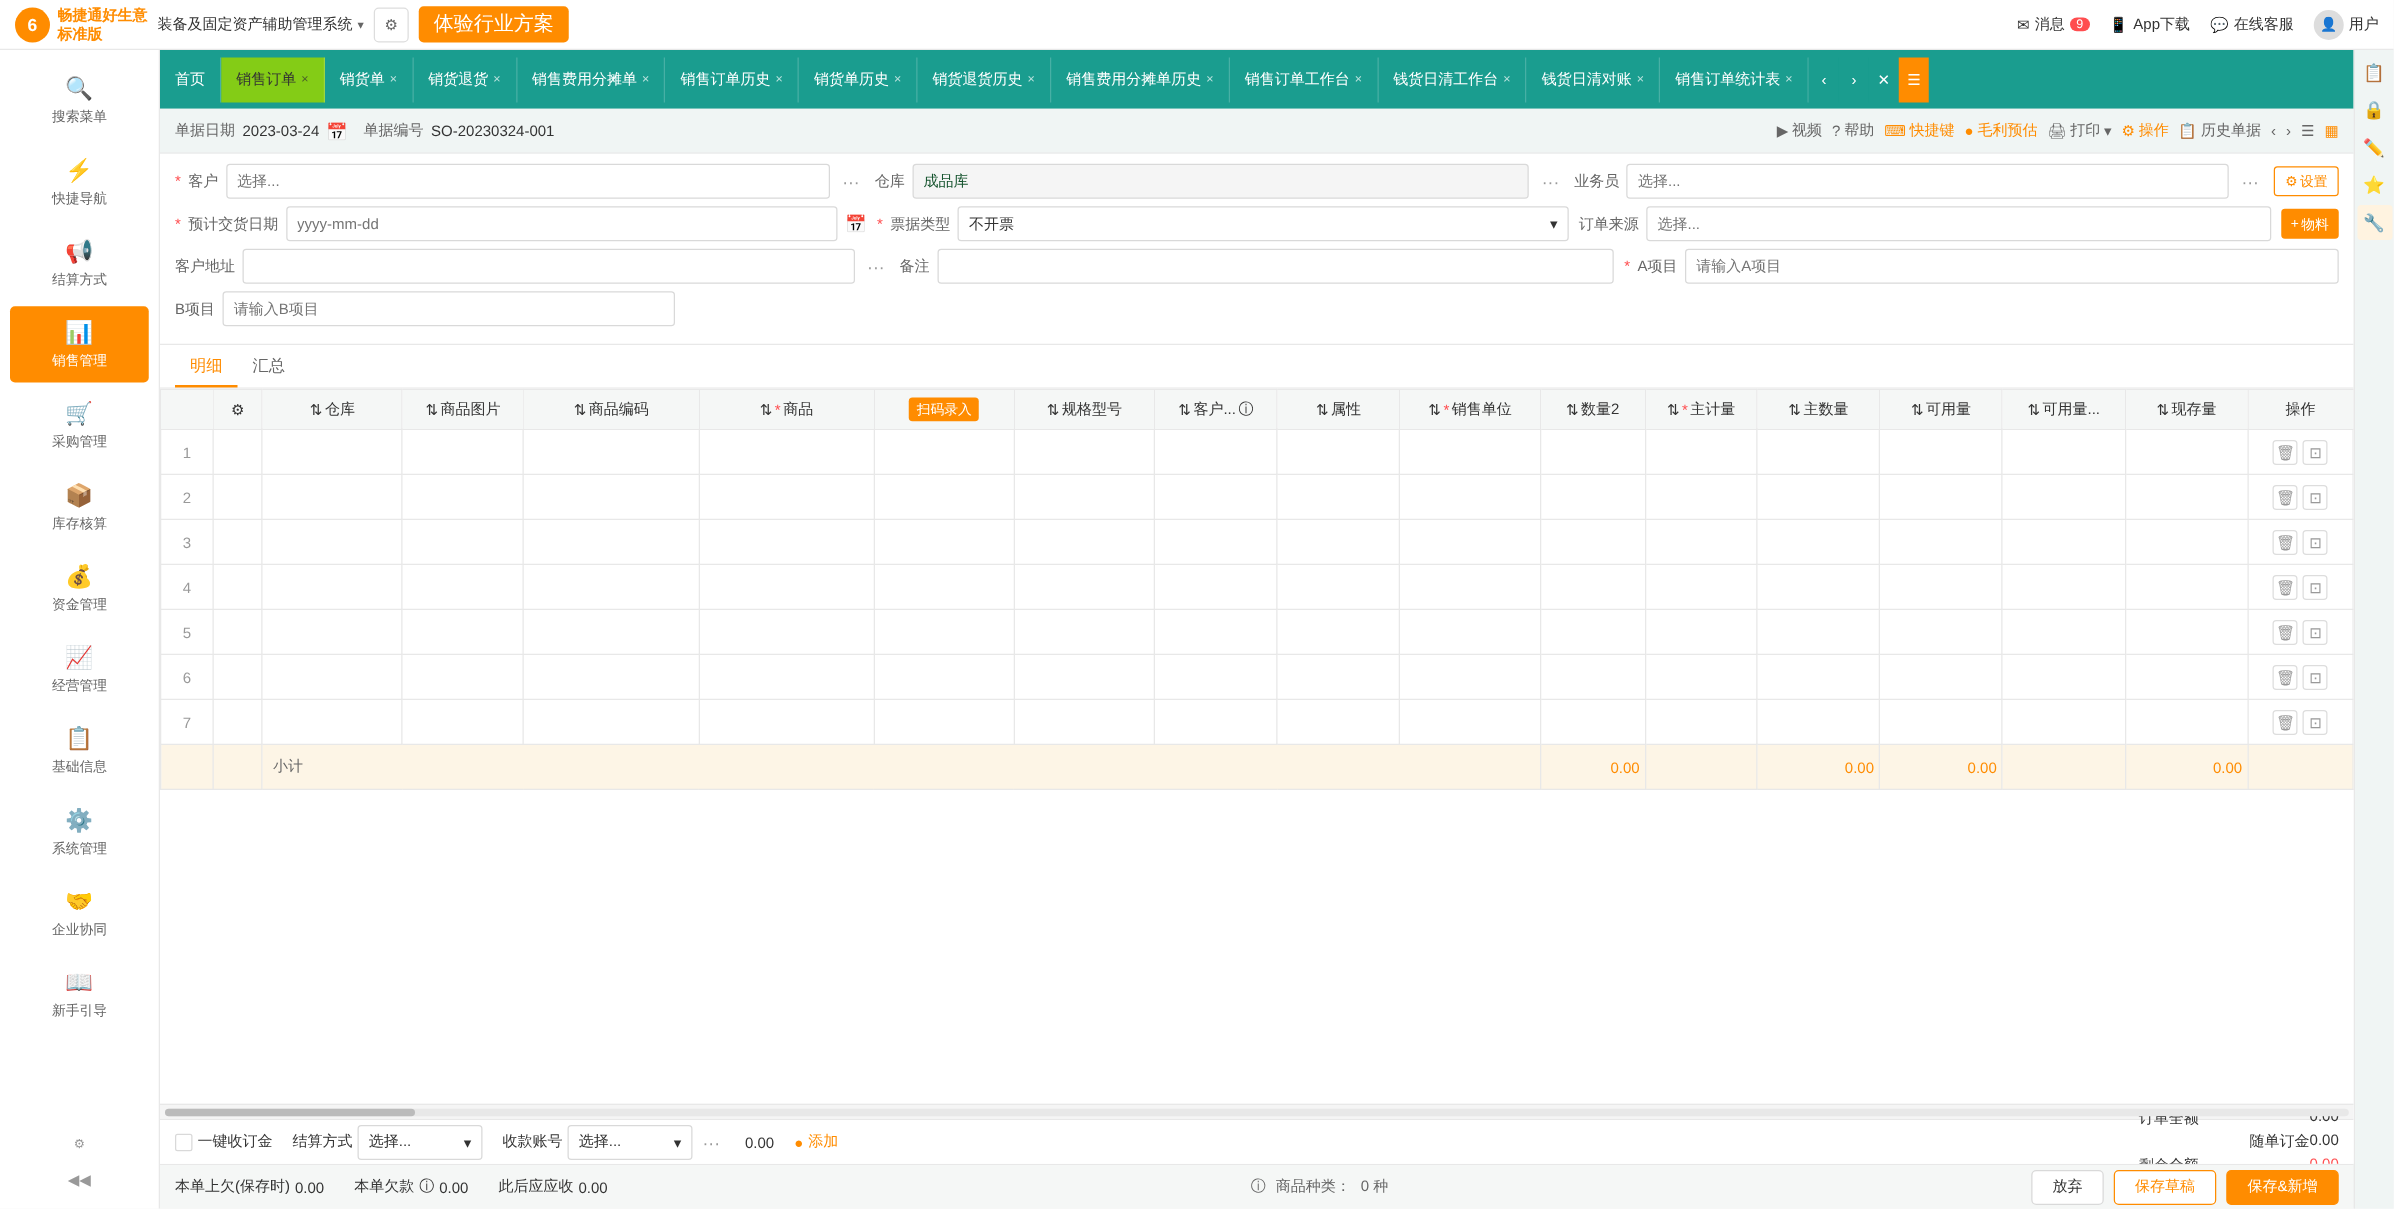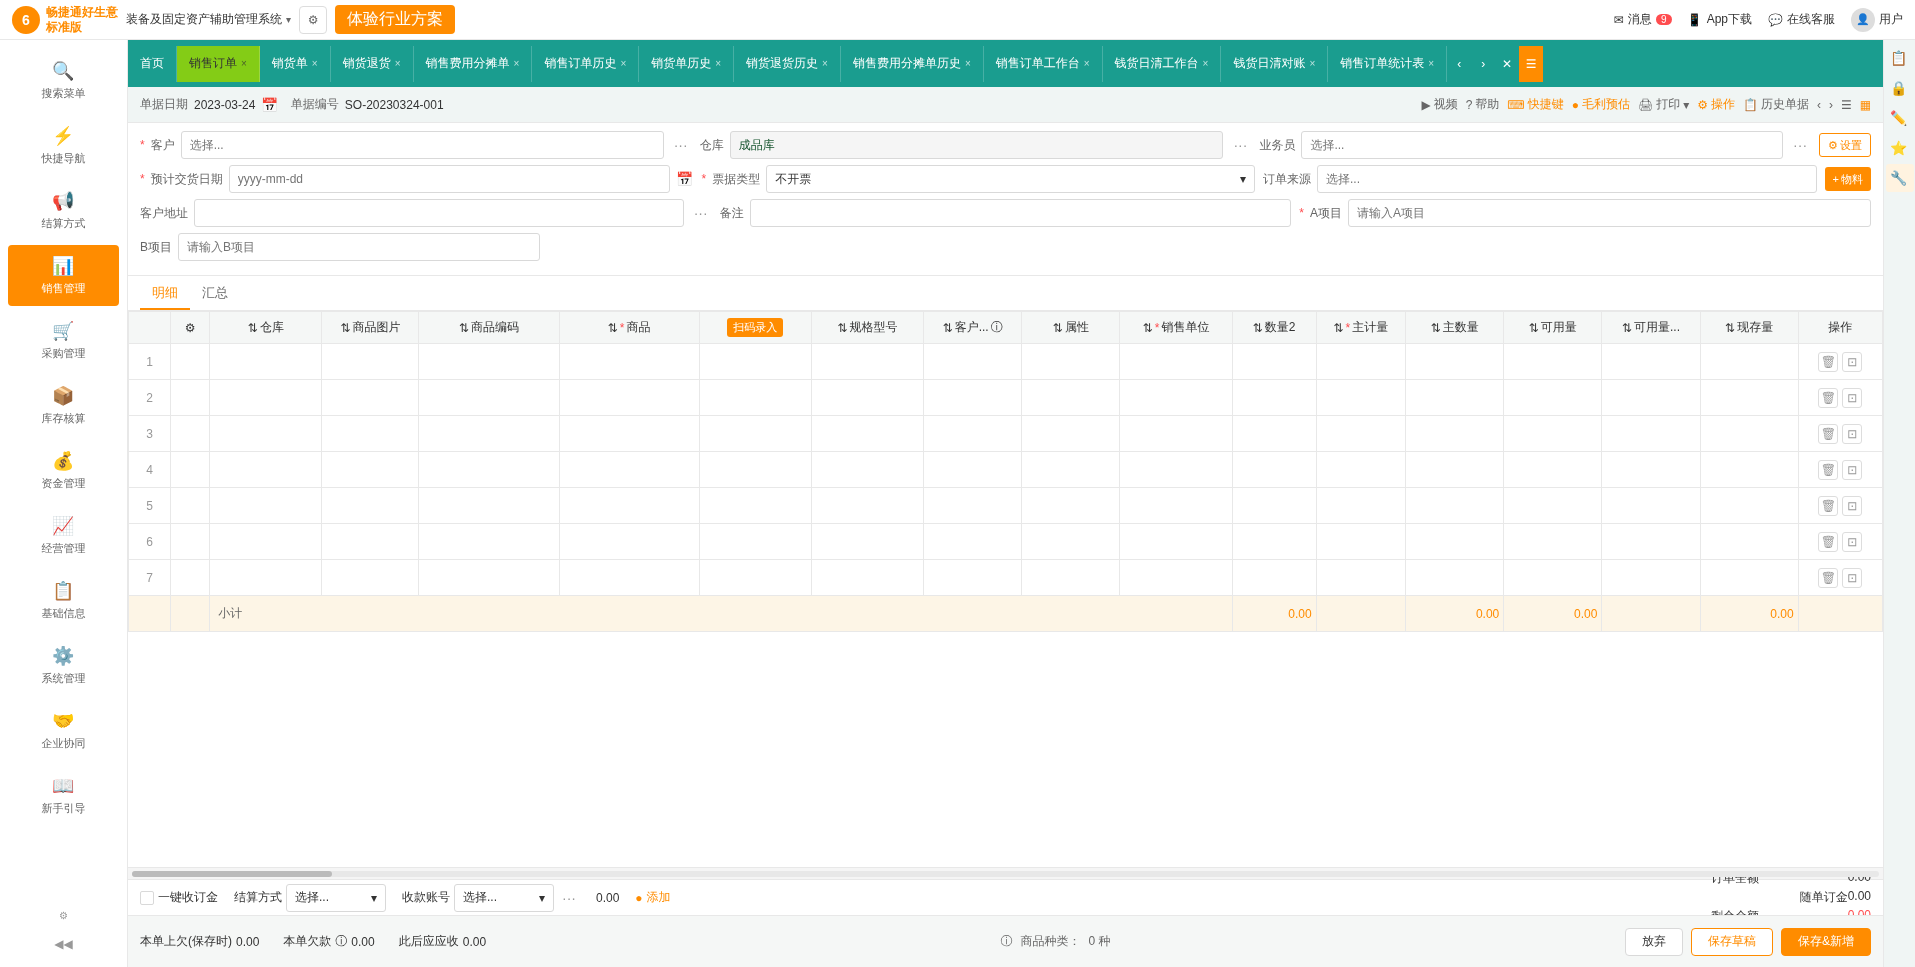--- a/index.html
+++ b/index.html
@@ -112,21 +112,21 @@
     .checkbox-field { display: flex; align-items: center; gap: 4px; text-align: right; }
     .mini-checkbox { width: 14px; height: 14px; border: 1px solid #d9d9d9; border-radius: 2px; cursor: pointer; }
     .add-btn { display: flex; align-items: center; gap: 4px; color: #ff8c00; cursor: pointer; }
 
     
     .scrollbar-row { height: 12px; background: #f5f5f5; border-top: 1px solid #e8e8e8; display: flex; align-items: center; padding: 0 4px; }
     .scrollbar-track { flex: 1; height: 6px; background: #e8e8e8; border-radius: 3px; position: relative; }
     .scrollbar-thumb { width: 200px; height: 6px; background: #bbb; border-radius: 3px; }
 
     
-    .footer { height: 52px; background: #f5f7f6; border-top: 1px solid #e8e8e8; display: flex; align-items: center; padding: 0 12px; justify-content: space-between; font-size: 12px; }
+    .footer { height: 36px; background: #f5f7f6; border-top: 1px solid #e8e8e8; display: flex; align-items: center; padding: 0 12px; justify-content: space-between; font-size: 12px; }
     .footer-left { display: flex; align-items: center; gap: 24px; }
     .footer-stat { display: flex; align-items: center; gap: 4px; }
     .footer-center { display: flex; align-items: center; gap: 8px; color: #666; }
     .footer-right { display: flex; gap: 8px; }
     .footer-btn { height: 28px; padding: 0 16px; border-radius: 4px; border: 1px solid #d9d9d9; cursor: pointer; font-size: 12px; background: #fff; color: #333; }
     .footer-btn-primary { background: #ff8c00; color: white; border: 1px solid #ff8c00; }
     .footer-btn-save { background: #fff; color: #ff8c00; border: 1px solid #ff8c00; }
 
     
     .right-panel { width: 32px; background: #f0f5f4; border-left: 1px solid #e8e8e8; display: flex; flex-direction: column; align-items: center; padding-top: 4px; gap: 2px; }

